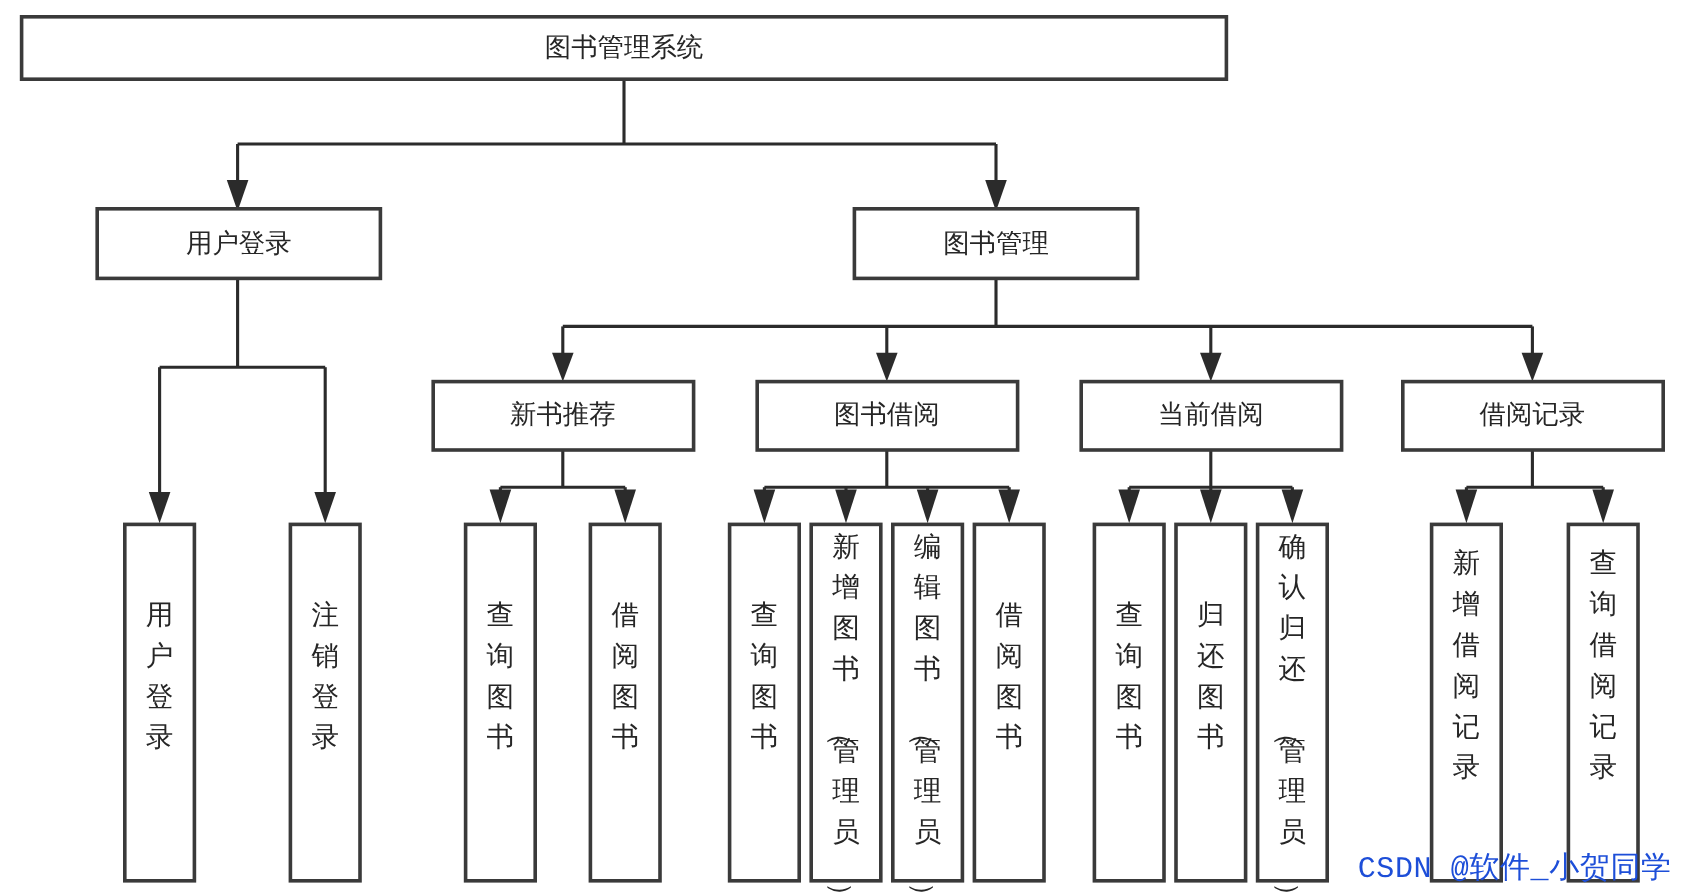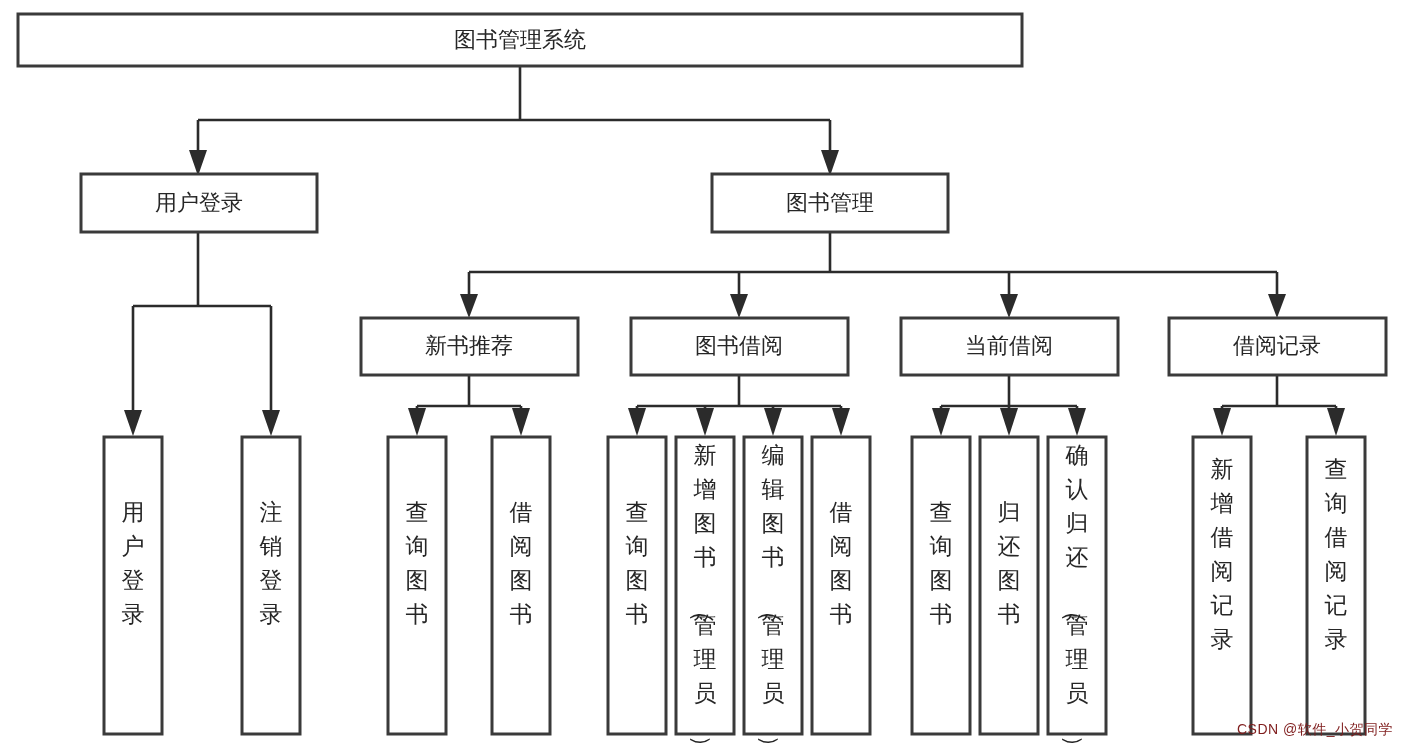--- a/index.html
+++ b/index.html
@@ -51,23 +51,23 @@
   .node-label-v {
     font-family: "Liberation Sans", "DejaVu Sans", sans-serif;
     font-size: 23px;
     fill: #262626;
     text-anchor: middle;
   }
   .watermark {
     position: absolute;
     right: 12px;
     bottom: 8px;
-    font-family: Liberation Sans, sans-serif;
-    font-size: 14px;
-    color: #7f1d1d;
+    font-family: Liberation Mono, monospace;
+    font-size: 25px;
+    color: #1d4ed8;
     letter-spacing: 0.5px;
     white-space: nowrap;
     pointer-events: none;
     user-select: none;
   }
 </style>
 </head>
 <body>
 
 <div id="diagram-root">

